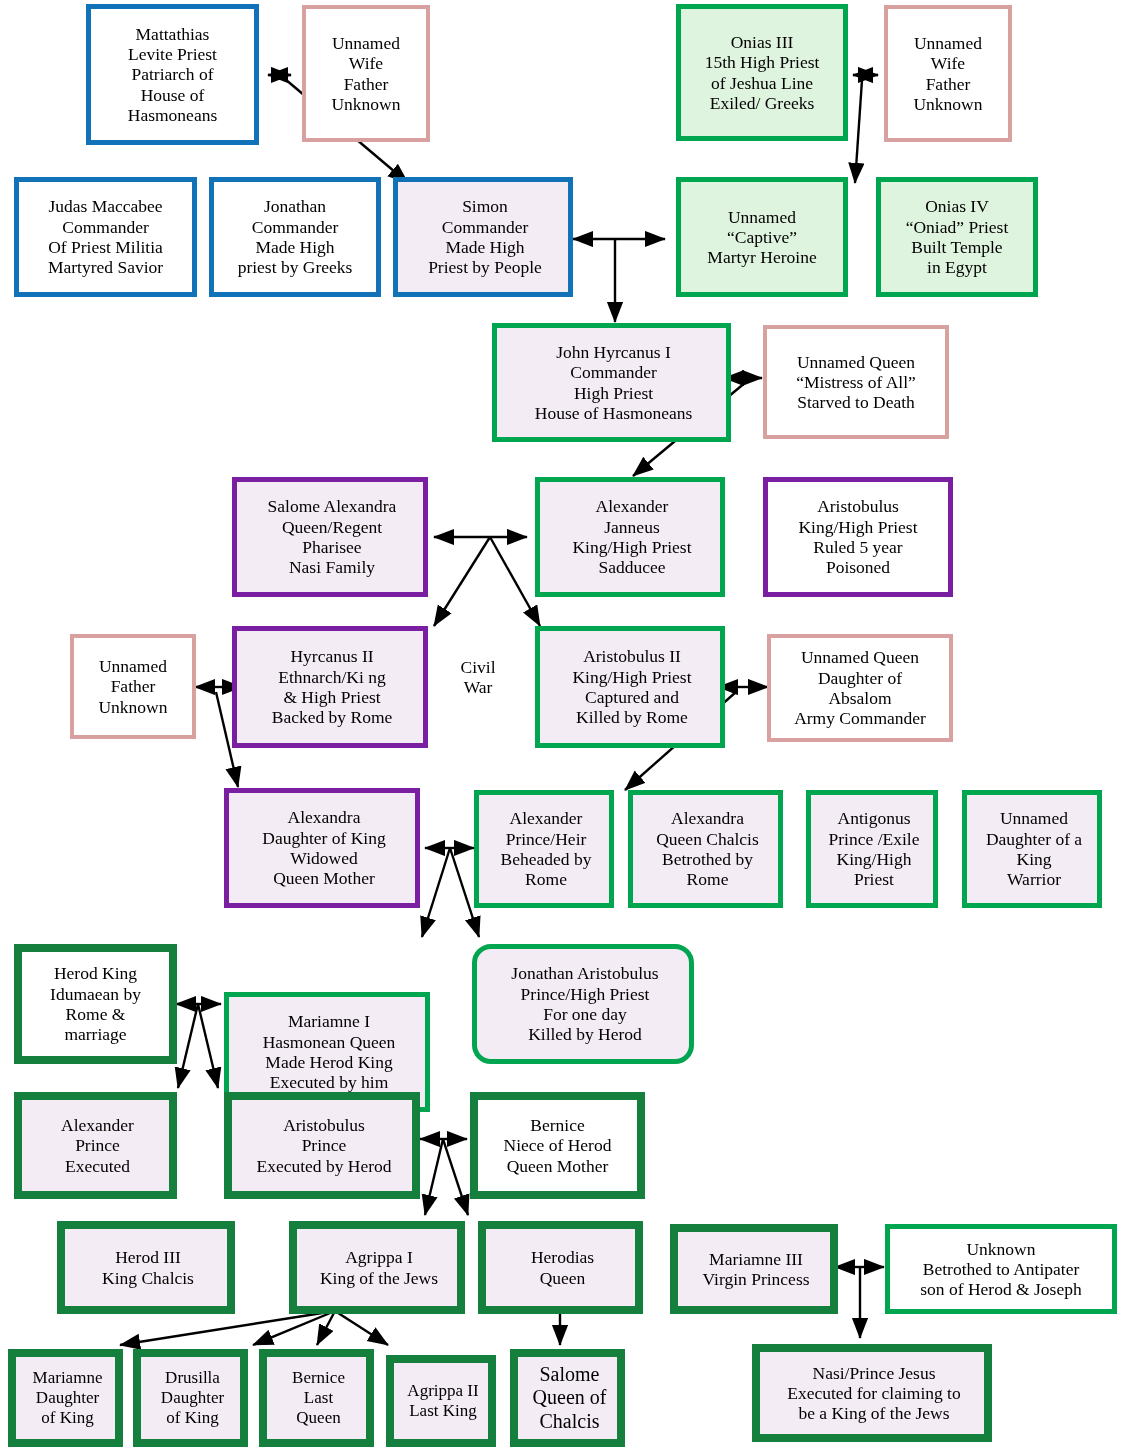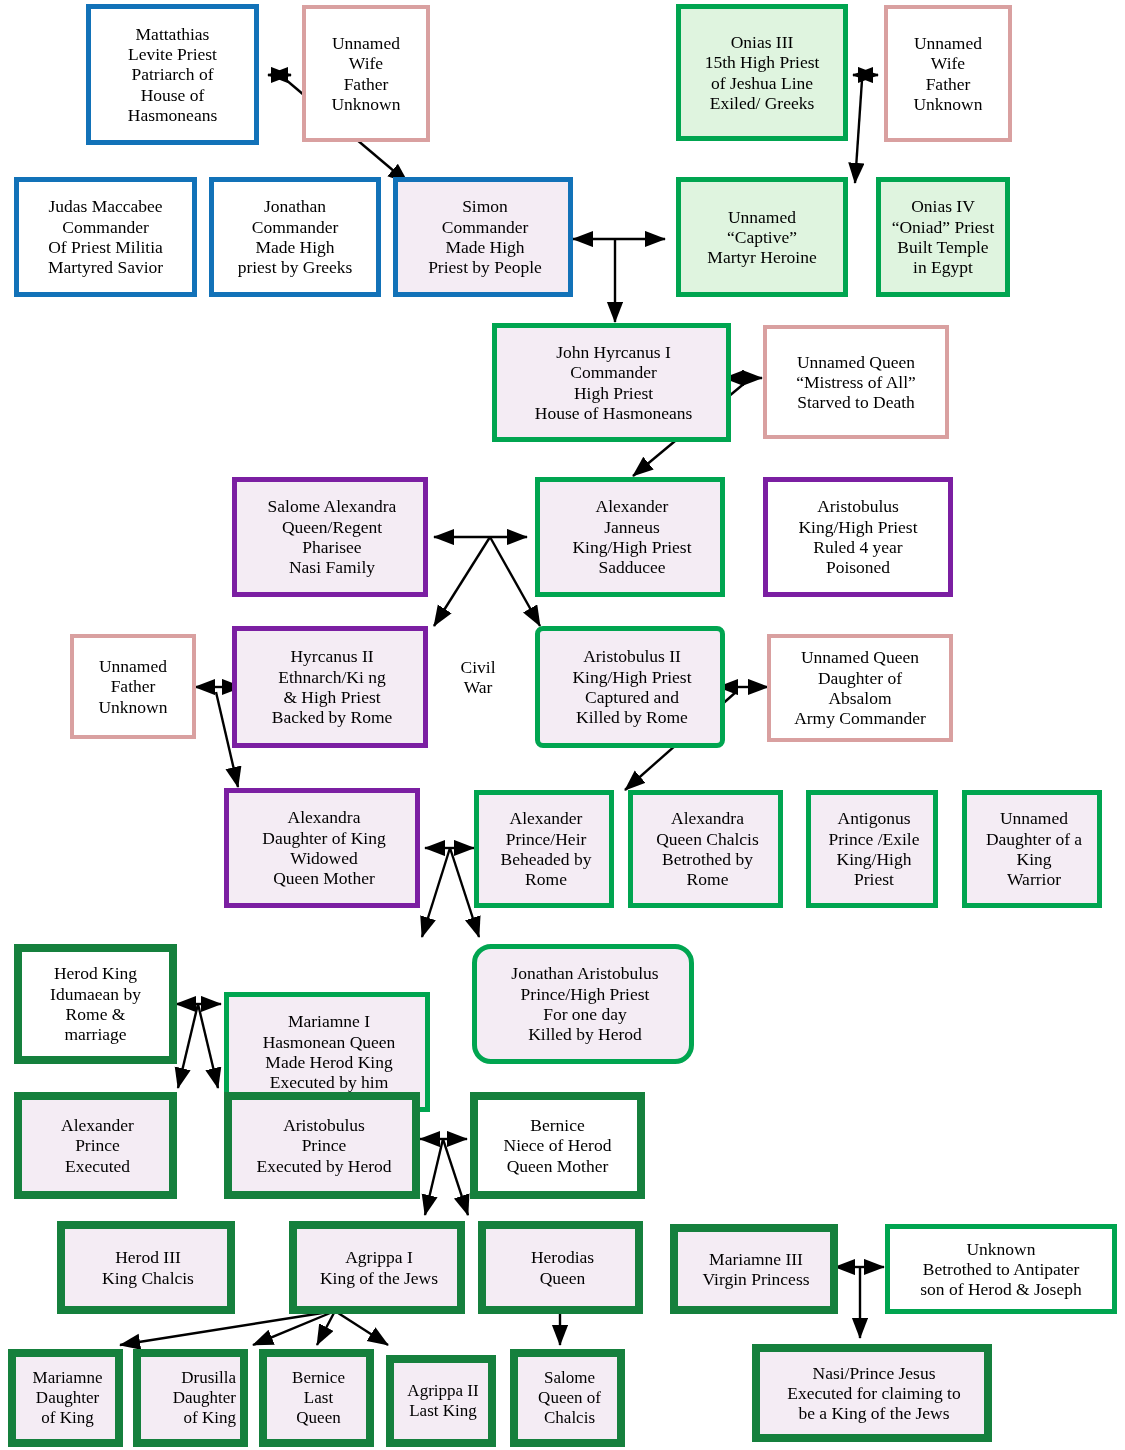--- a/index.html
+++ b/index.html
@@ -165,21 +165,21 @@
   </div>
 
   <div class="node b-green f-lgreen" style="left:676px;top:177px;width:172px;height:120px;">
     <div class="lines">
       <span>Unnamed</span>
       <span>“Captive”</span>
       <span>Martyr Heroine</span>
     </div>
   </div>
 
-  <div class="node b-green f-lgreen" style="left:876px;top:177px;width:134px;height:120px;">
+  <div class="node b-green f-lgreen" style="left:876px;top:177px;width:162px;height:120px;">
     <div class="lines">
       <span>Onias IV</span>
       <span>“Oniad” Priest</span>
       <span>Built Temple</span>
       <span>in Egypt</span>
     </div>
   </div>
 
   <div class="node b-green f-pink" style="left:492px;top:323px;width:239px;height:119px;">
     <div class="lines">
@@ -213,21 +213,21 @@
       <span>Janneus</span>
       <span>King/High Priest</span>
       <span>Sadducee</span>
     </div>
   </div>
 
   <div class="node b-purple f-white" style="left:763px;top:477px;width:190px;height:120px;">
     <div class="lines">
       <span>Aristobulus</span>
       <span>King/High Priest</span>
-      <span>Ruled 4 year</span>
+      <span>Ruled 5 year</span>
       <span>Poisoned</span>
     </div>
   </div>
 
   <div class="node b-rose f-white" style="left:70px;top:634px;width:126px;height:105px;">
     <div class="lines">
       <span>Unnamed</span>
       <span>Father</span>
       <span>Unknown</span>
     </div>
@@ -240,21 +240,21 @@
       <span>&amp; High Priest</span>
       <span>Backed by Rome</span>
     </div>
   </div>
 
   <div class="plain" style="left:440px;top:657px;width:76px;">
     <span>Civil</span><br>
     <span>War</span>
   </div>
 
-  <div class="node b-green f-pink" style="left:535px;top:626px;width:190px;height:122px;border-radius:8px;">
+  <div class="node b-green f-pink" style="left:535px;top:626px;width:190px;height:122px;">
     <div class="lines">
       <span>Aristobulus II</span>
       <span>King/High Priest</span>
       <span>Captured and</span>
       <span>Killed by Rome</span>
     </div>
   </div>
 
   <div class="node b-rose f-white" style="left:767px;top:634px;width:186px;height:108px;">
     <div class="lines">
@@ -398,21 +398,21 @@
   </div>
 
   <div class="node b-red f-pink" style="left:8px;top:1349px;width:115px;height:98px;font-size:17px;">
     <div class="lines">
       <span>Mariamne</span>
       <span>Daughter</span>
       <span>of King</span>
     </div>
   </div>
 
-  <div class="node b-red f-pink" style="left:133px;top:1349px;width:115px;height:98px;font-size:17px;text-align:right;">
+  <div class="node b-red f-pink" style="left:133px;top:1349px;width:115px;height:98px;font-size:17px;">
     <div class="lines">
       <span>Drusilla</span>
       <span>Daughter</span>
       <span>of King</span>
     </div>
   </div>
 
   <div class="node b-red f-pink" style="left:259px;top:1349px;width:115px;height:98px;font-size:17px;">
     <div class="lines">
       <span>Bernice</span>
@@ -421,21 +421,21 @@
     </div>
   </div>
 
   <div class="node b-red f-pink" style="left:386px;top:1355px;width:110px;height:92px;font-size:17px;">
     <div class="lines">
       <span>Agrippa II</span>
       <span>Last King</span>
     </div>
   </div>
 
-  <div class="node b-red f-pink" style="left:510px;top:1349px;width:115px;height:98px;font-size:17px;">
+  <div class="node b-red f-pink" style="left:510px;top:1349px;width:115px;height:98px;font-size:20px;">
     <div class="lines">
       <span>Salome</span>
       <span>Queen of</span>
       <span>Chalcis</span>
     </div>
   </div>
 
   <div class="node b-red f-pink" style="left:752px;top:1344px;width:240px;height:98px;">
     <div class="lines">
       <span>Nasi/Prince Jesus</span>

